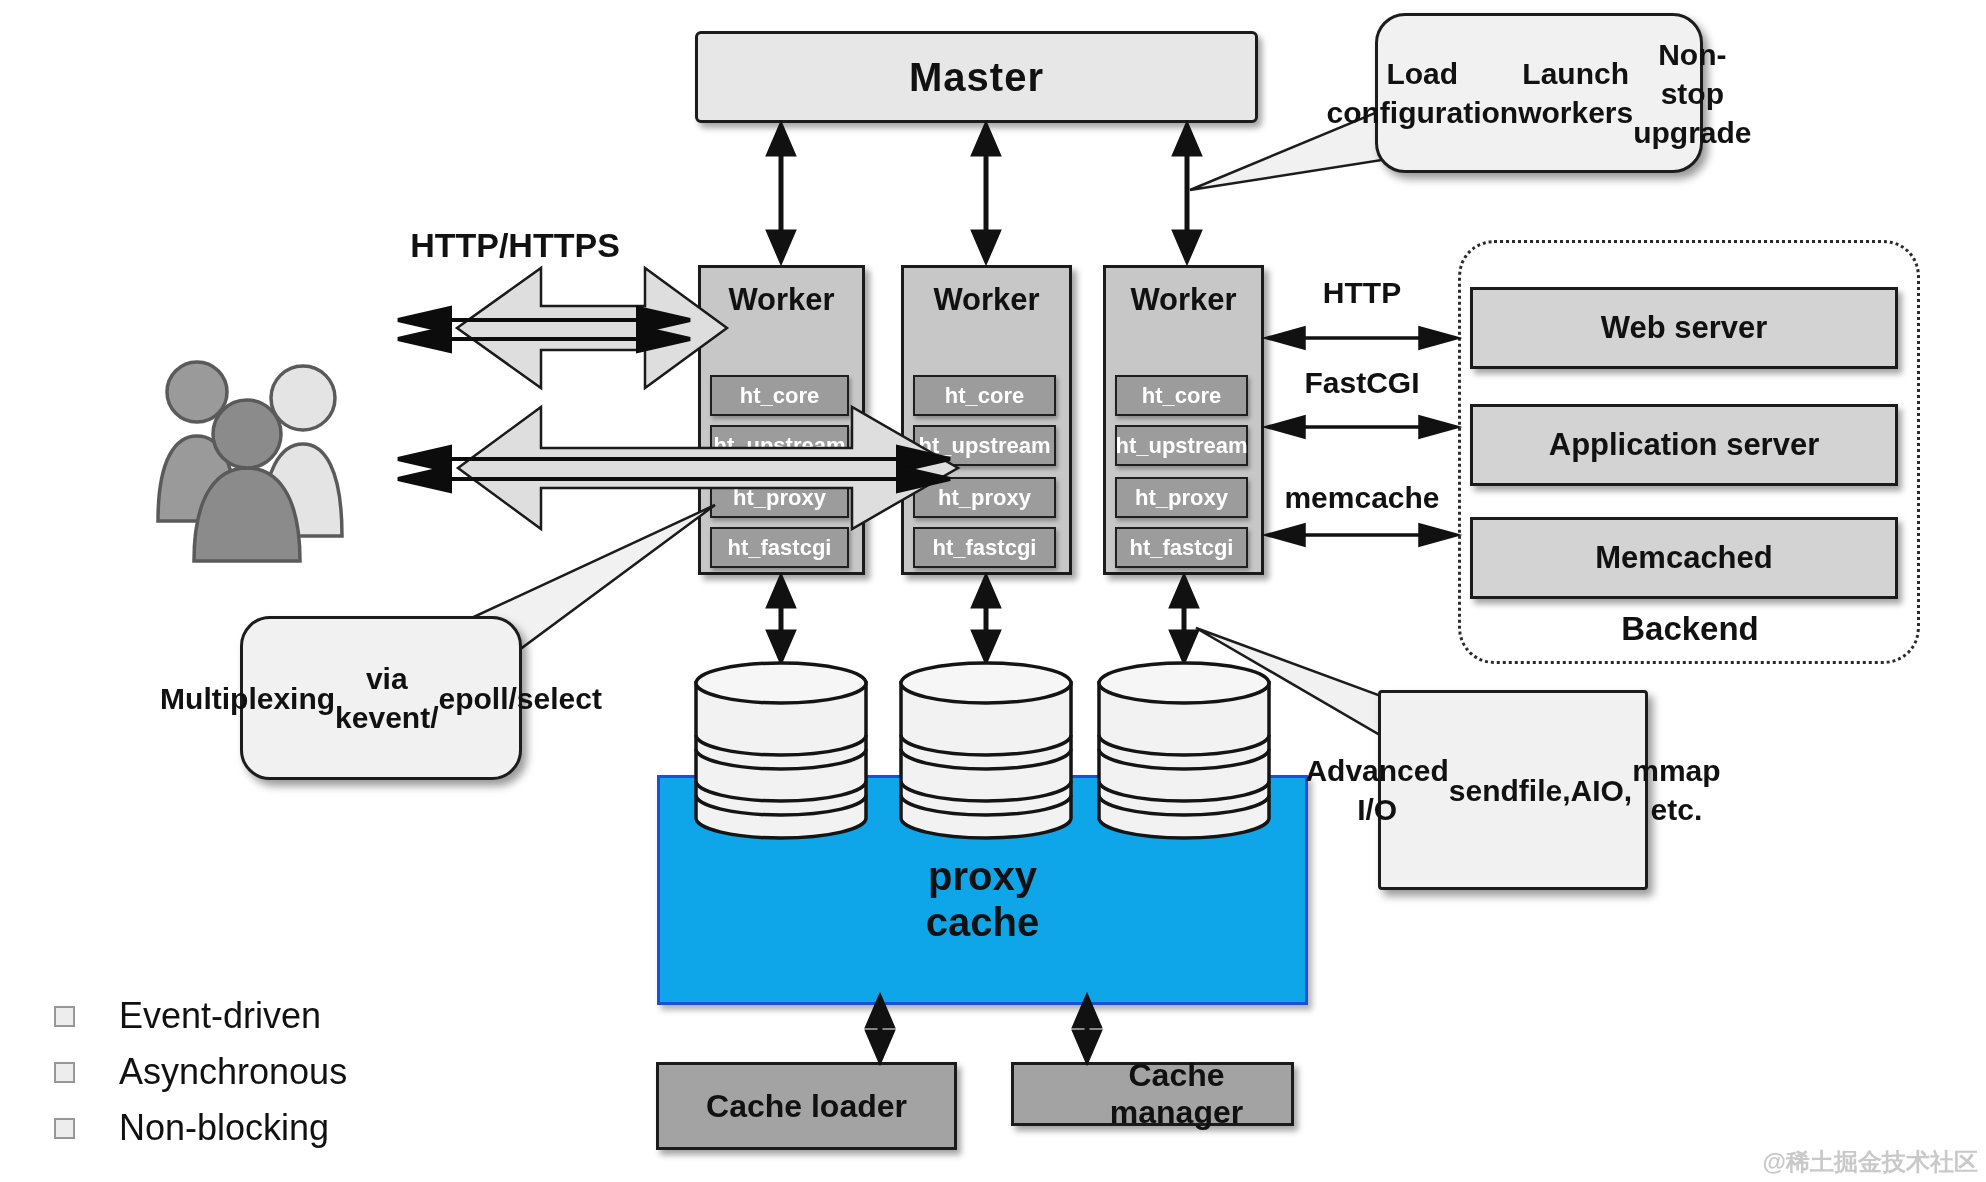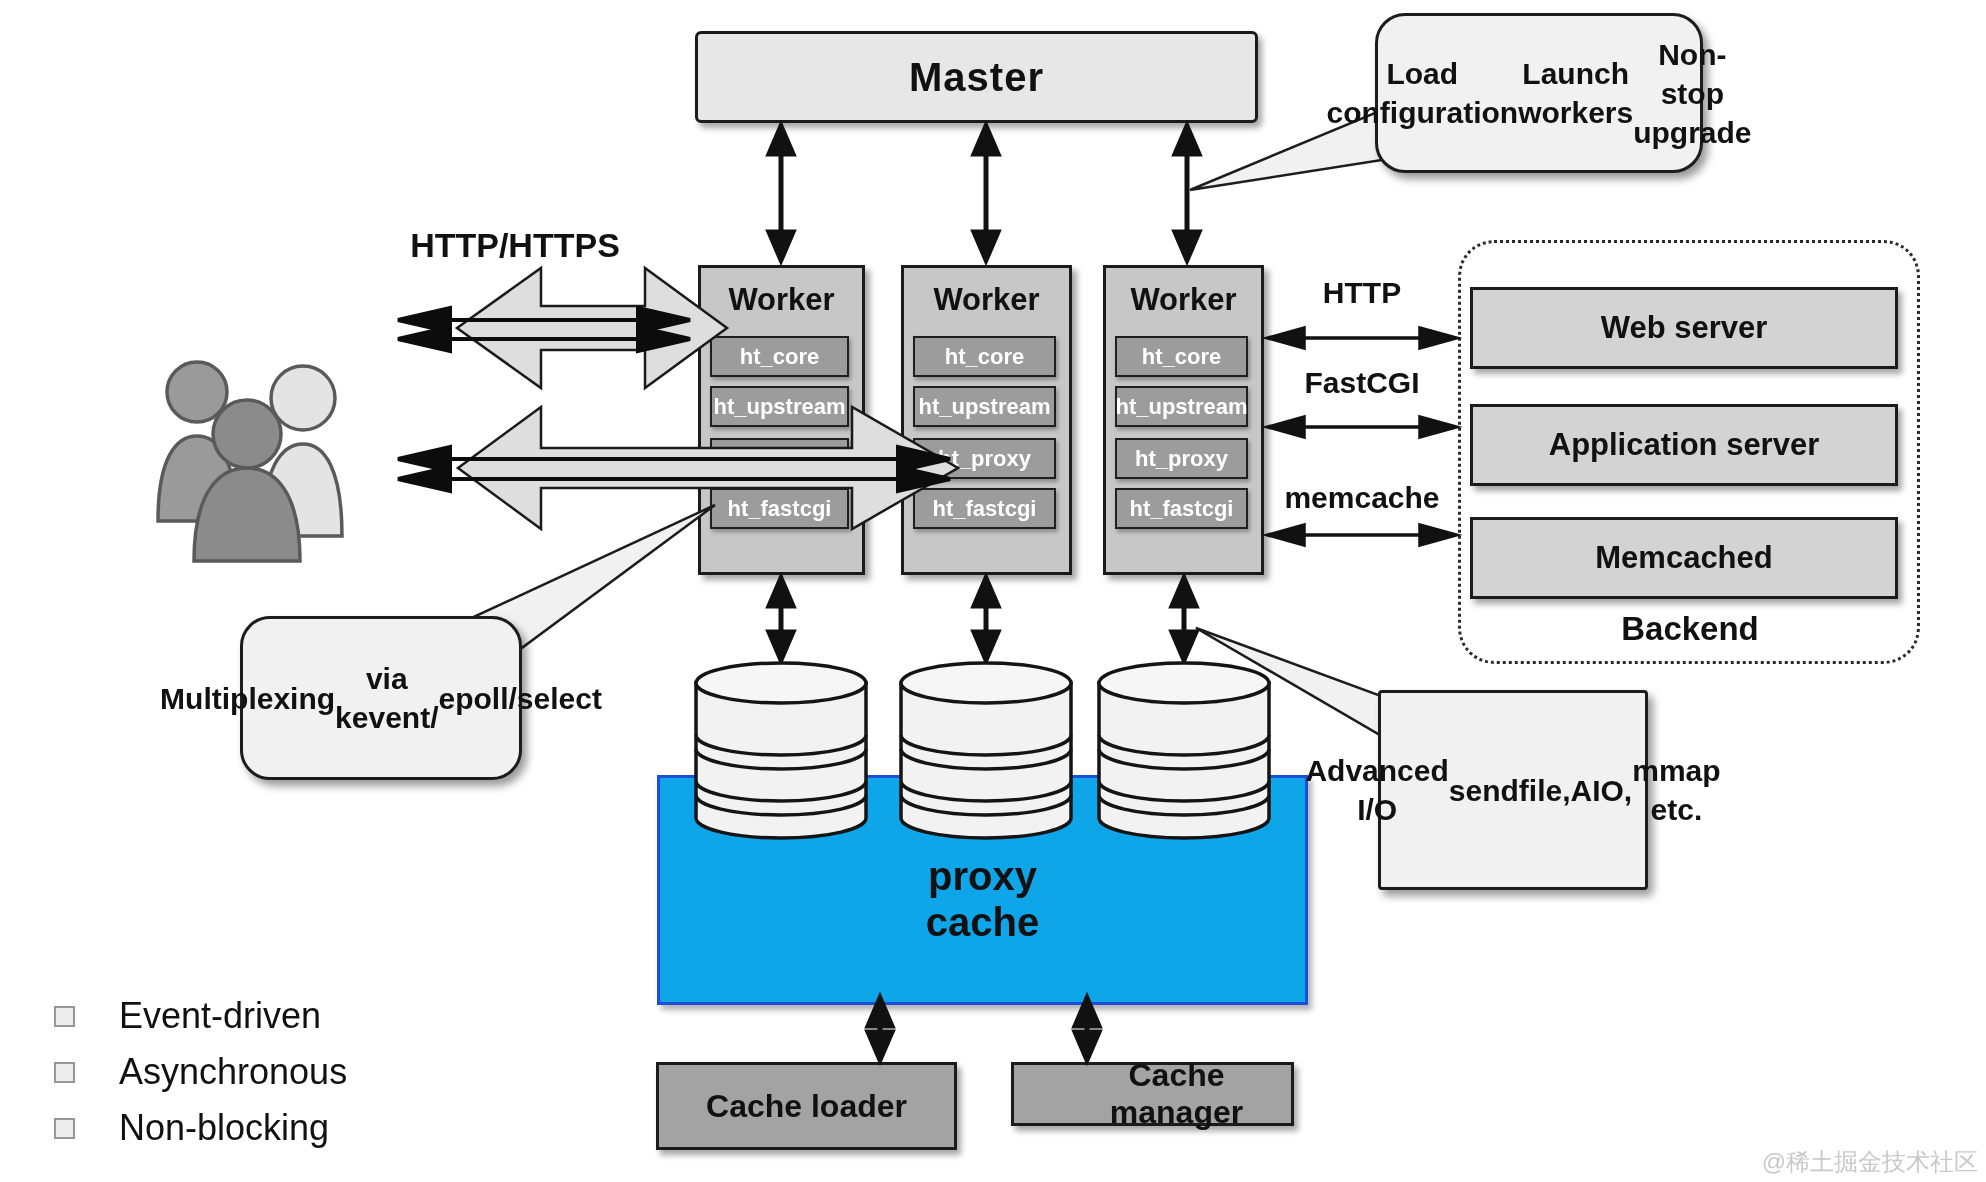--- a/index.html
+++ b/index.html
@@ -12,21 +12,21 @@
     display:flex;align-items:center;justify-content:center;text-align:center;
     box-shadow:4px 5px 6px rgba(0,0,0,0.35);
   }
   .master{background:#e7e7e7;font-size:40px;font-weight:bold;letter-spacing:1px;}
   .worker{background:#c7c7c7;display:block;box-shadow:5px 5px 6px rgba(0,0,0,0.35);}
   .worker-title{display:block;text-align:center;font-size:31px;font-weight:bold;padding-top:14px;}
   .module{
     position:absolute;left:9px;right:13px;height:41px;background:#9c9c9c;
     border:2.5px solid #1f1f1f;box-sizing:border-box;color:#ffffff;
     display:flex;align-items:center;justify-content:center;
-    font-size:22px;font-weight:bold;box-shadow:2px 3px 4px rgba(0,0,0,0.3);
+    font-size:22px;font-weight:bold;box-shadow:2px 3px 4px rgba(0,0,0,0.3);margin-top:39px;
   }
   .backend-frame{
     position:absolute;border:3px dotted #2b2b2b;border-radius:36px;box-sizing:border-box;
   }
   .server{background:#d3d3d3;font-size:31px;font-weight:bold;margin-top:24px;}
   .cachebox{background:#a3a3a3;font-size:32px;font-weight:bold;}
   .proxybox{
     position:absolute;background:#0ea5e9;border:3px solid #1d4ed8;box-sizing:border-box;
     box-shadow:4px 5px 6px rgba(0,0,0,0.3);
   }
@@ -39,21 +39,21 @@
     box-shadow:5px 6px 8px rgba(0,0,0,0.4);z-index:30;
   }
   .sidelabel{position:absolute;text-align:center;font-size:30px;font-weight:bold;}
   .protolabel{position:absolute;text-align:center;font-size:34px;font-weight:bold;}
   .feature-row{position:absolute;display:flex;align-items:center;}
   .bullet{
     width:21px;height:21px;background:#ededed;border:2.5px solid #979797;
     box-sizing:border-box;margin-right:44px;
   }
   .feature-text{font-size:36px;}
-  .watermark{position:absolute;right:8px;top:1146px;color:#c9c9c9;font-size:24px;}
+  .watermark{position:absolute;right:8px;top:1146px;color:#c9c9c9;font-size:24px;font-weight:bold;}
   .backend-caption{position:absolute;text-align:center;font-size:33px;font-weight:bold;}
   svg.layer{position:absolute;left:0;top:0;z-index:20;pointer-events:none;}
   .z1{z-index:1}
 </style>
 </head>
 <body>
 
 <div id="stage">
 
   <div class="box master z1" style="left:695px;top:31px;width:563px;height:92px;border-radius:6px;">

